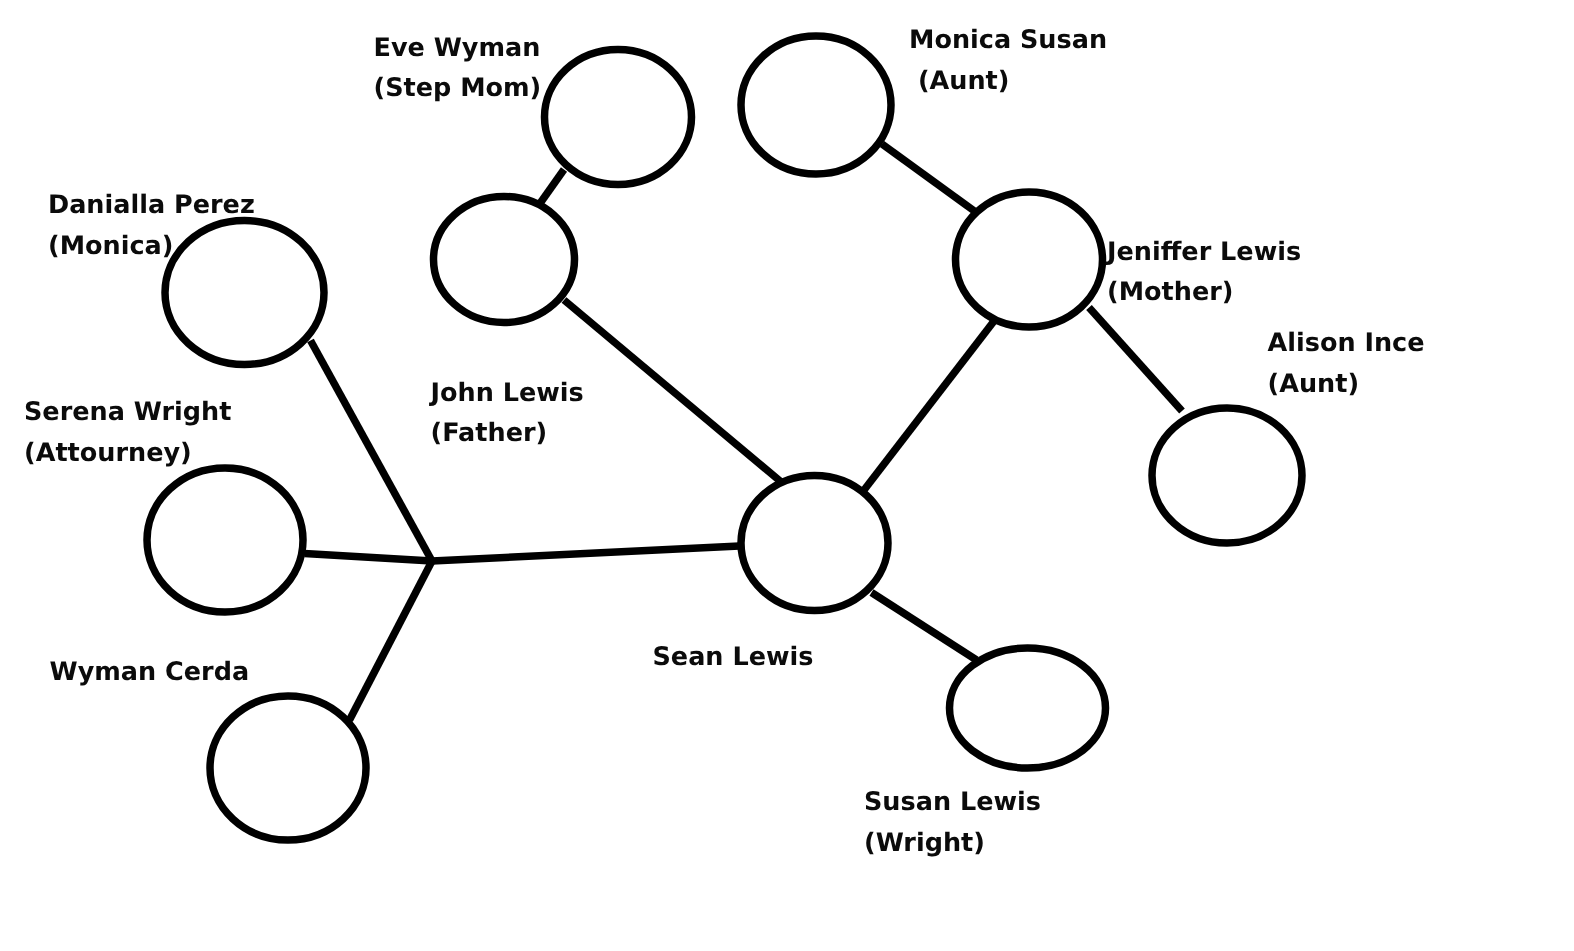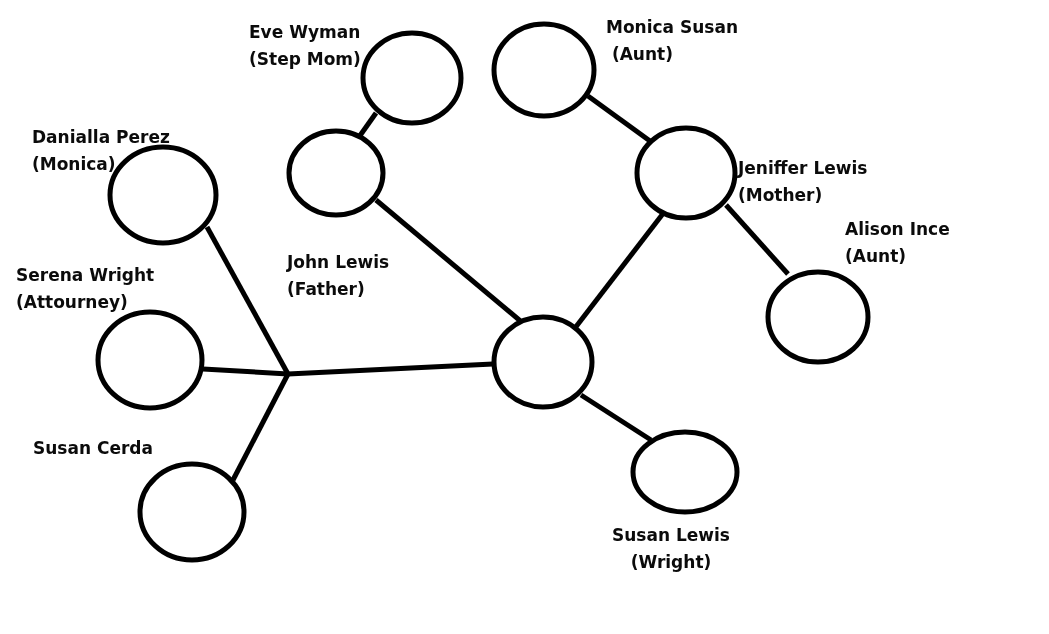--- a/index.html
+++ b/index.html
@@ -70,20 +70,21 @@
 </div>
 <div class="label" style="left:845px; top:216px;">
   <span>Alison Ince</span>
   <span>(Aunt)</span>
 </div>
 <div class="label" style="left:16px; top:262px;">
   <span>Serena Wright</span>
   <span>(Attourney)</span>
 </div>
 <div class="label" style="left:435px; top:425px;">
+  <span>Sean Lewis</span>
 </div>
 <div class="label" style="left:33px; top:435px;">
-  <span>Susan Cerda</span>
+  <span>Wyman Cerda</span>
 </div>
-<div class="label" style="left:612px; top:522px;text-align:center;">
+<div class="label" style="left:576px; top:522px;">
   <span>Susan Lewis</span>
   <span>(Wright)</span>
 </div>
 
 </body></html>

